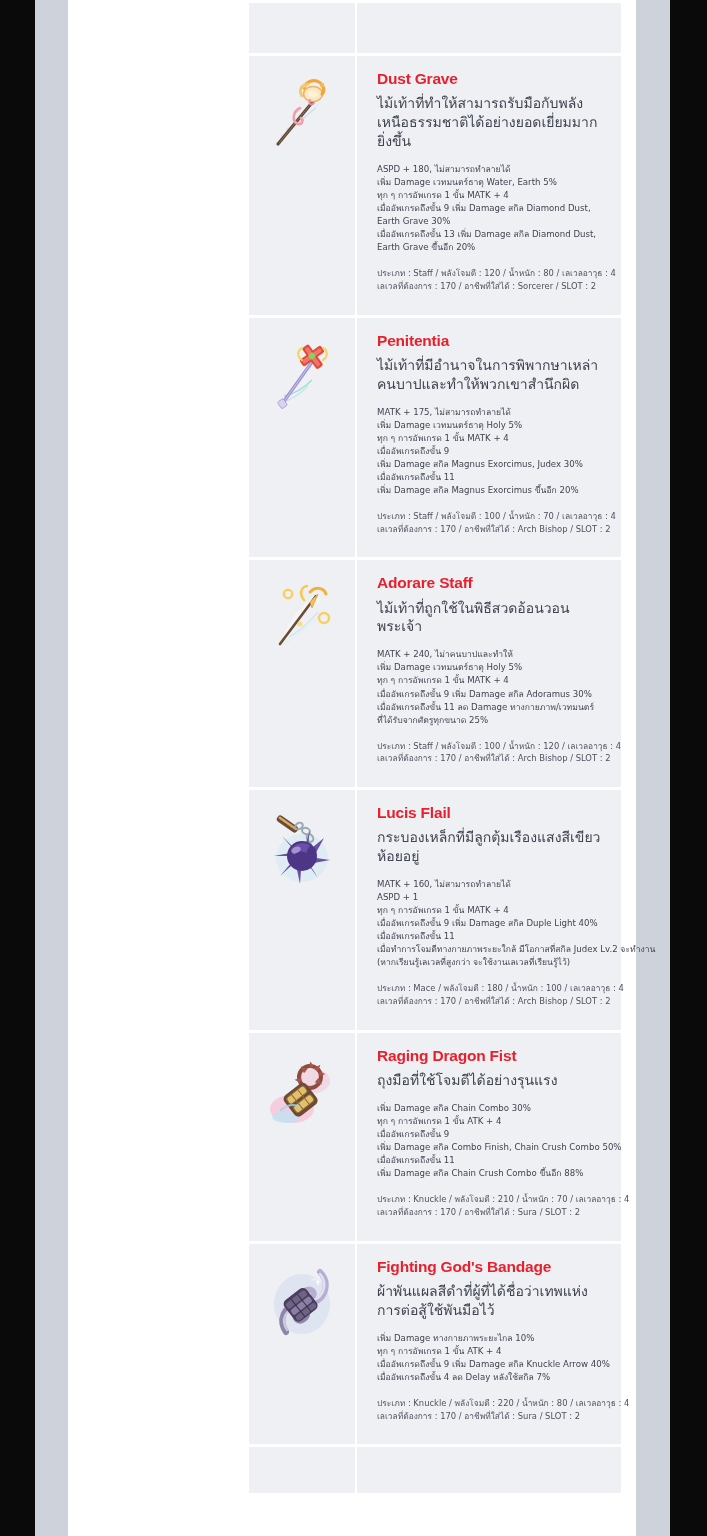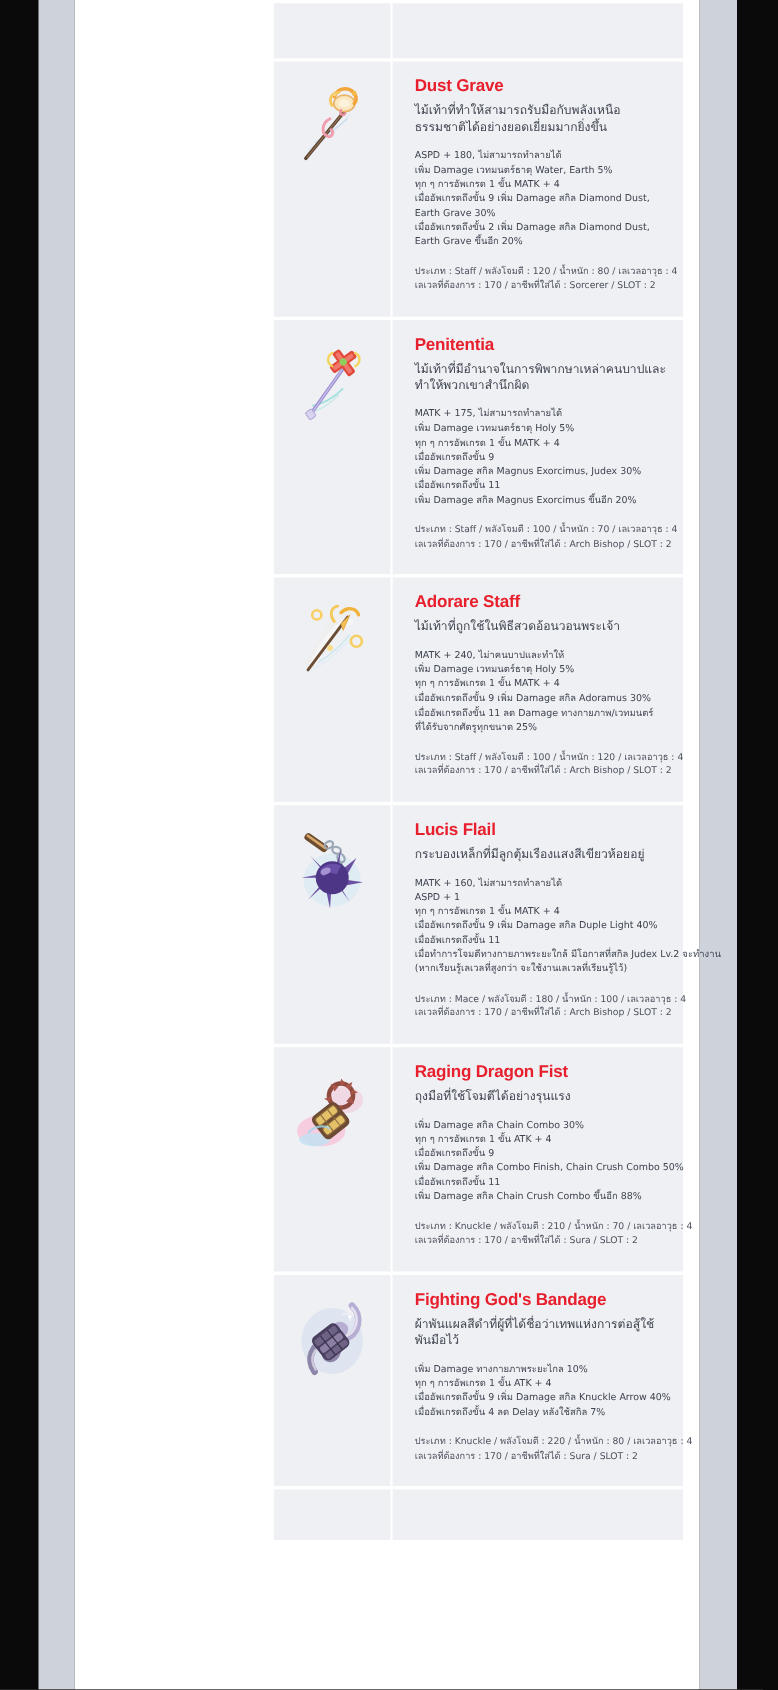--- a/index.html
+++ b/index.html
@@ -79,21 +79,21 @@
     color: #e8202e;
     font-size: 15.5px;
     font-weight: bold;
     letter-spacing: -0.2px;
     margin: 0 0 7px 0;
     line-height: 1.1;
     font-family: "Liberation Sans", sans-serif;
   }
   .item-desc {
     color: #3e4450;
-    font-size: 11px;
+    font-size: 14px;
     line-height: 1.35;
     margin: 0 0 12px 0;
   }
   .item-stats {
     color: #3e4450;
     font-size: 8.6px;
     line-height: 1.52;
     margin: 0 0 13px 0;
   }
   .item-meta {
@@ -150,21 +150,21 @@
             </td>
             <td class="info-cell">
               <div class="item-title">Dust Grave</div>
               <div class="item-desc">ไม้เท้าที่ทำให้สามารถรับมือกับพลังเหนือธรรมชาติได้อย่างยอดเยี่ยมมากยิ่งขึ้น</div>
               <div class="item-stats">
                   <span class="stat-line">ASPD + 180, ไม่สามารถทำลายได้</span>
                   <span class="stat-line">เพิ่ม Damage เวทมนตร์ธาตุ Water, Earth 5%</span>
                   <span class="stat-line">ทุก ๆ การอัพเกรด 1 ขั้น MATK + 4</span>
                   <span class="stat-line">เมื่ออัพเกรดถึงขั้น 9 เพิ่ม Damage สกิล Diamond Dust,</span>
                   <span class="stat-line">Earth Grave 30%</span>
-                  <span class="stat-line">เมื่ออัพเกรดถึงขั้น 2 เพิ่ม Damage สกิล Diamond Dust,</span>
+                  <span class="stat-line">เมื่ออัพเกรดถึงขั้น 13 เพิ่ม Damage สกิล Diamond Dust,</span>
                   <span class="stat-line">Earth Grave ขึ้นอีก 20%</span>
                 </div>
               <div class="item-meta">
                   <span class="meta-line">ประเภท : Staff / พลังโจมตี : 120 / น้ำหนัก : 80 / เลเวลอาวุธ : 4</span>
                   <span class="meta-line">เลเวลที่ต้องการ : 170 / อาชีพที่ใส่ได้ : Sorcerer / SLOT : 2</span>
                 </div>
             </td>
           </tr>
 
           <tr class="item-row">

